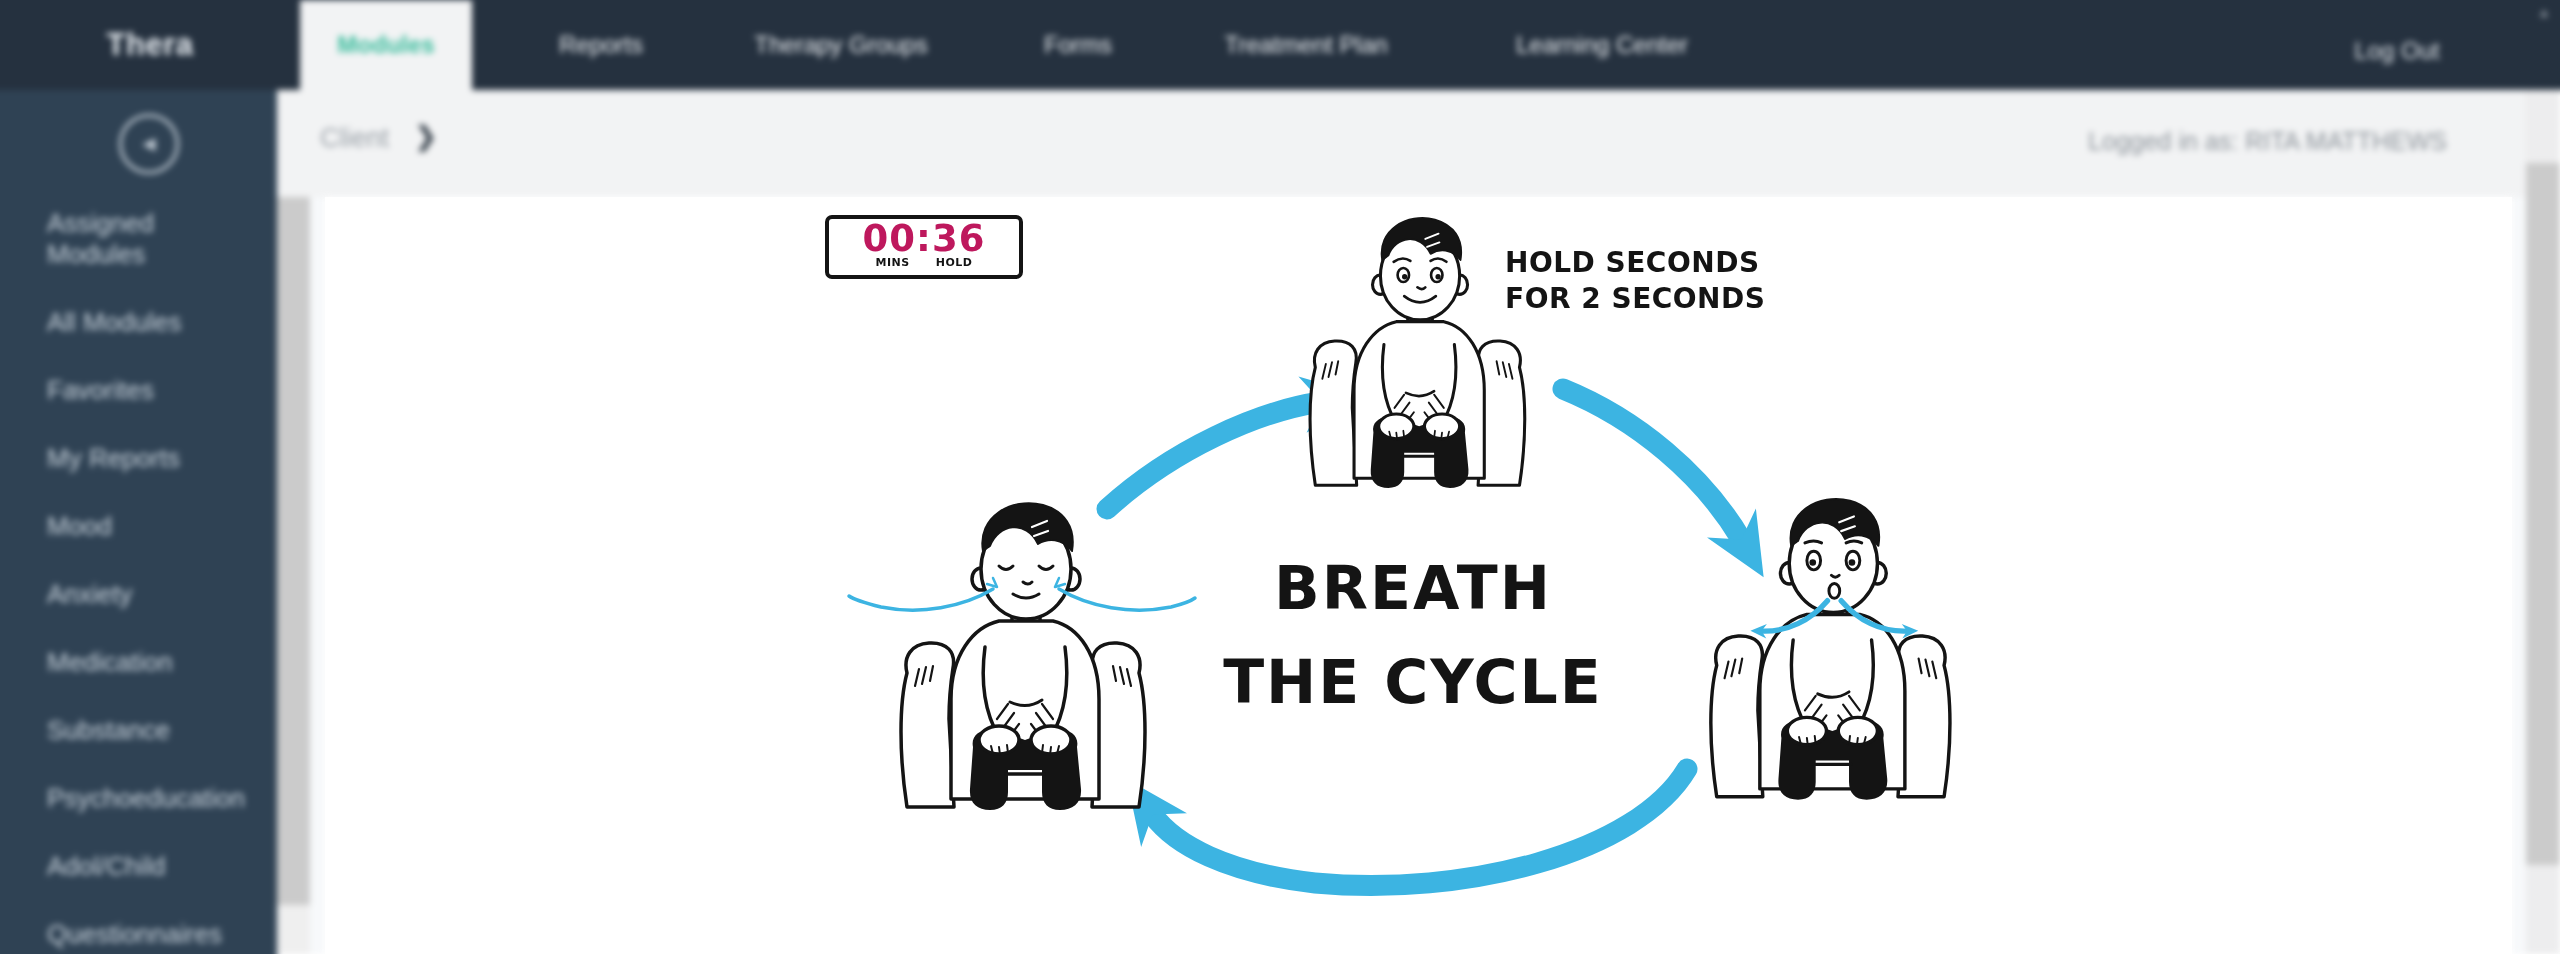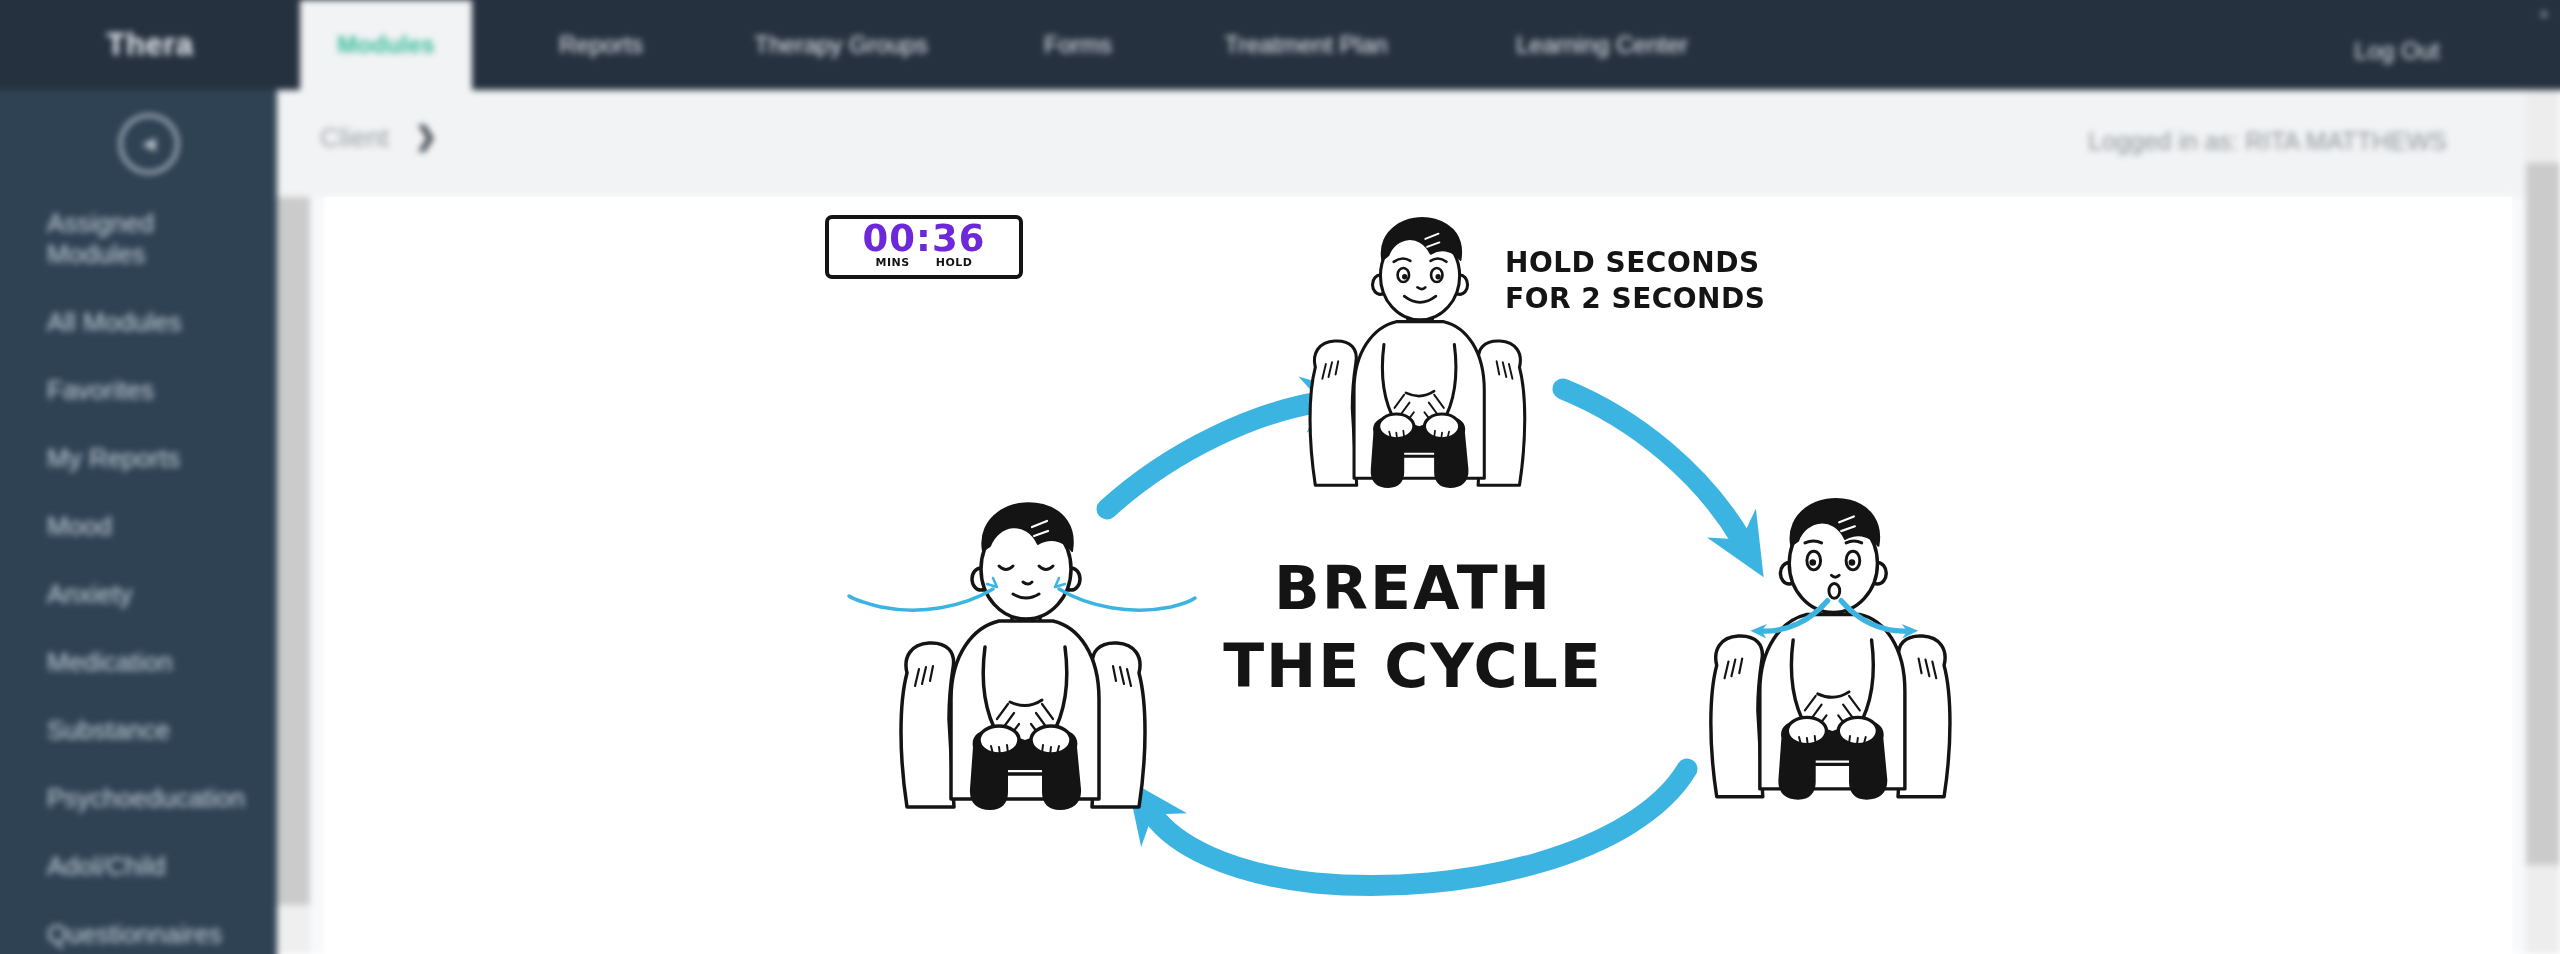--- a/index.html
+++ b/index.html
@@ -41,33 +41,33 @@
   .page-scroll-thumb{position:absolute;left:0;top:73px;width:34px;height:702px;background:#cbcbcb;}
   .scroll-up-arrow{position:absolute;left:2534px;top:2px;width:20px;height:20px;color:#9aa3ab;font-size:15px;
                    display:flex;align-items:center;justify-content:center;}
 
   
   .panel{position:absolute;left:325px;top:197px;width:2187px;height:757px;background:#fff;z-index:5;overflow:hidden;}
   .scene{position:absolute;left:0;top:0;}
 
   .timer{position:absolute;left:500px;top:18px;width:190px;height:56px;border:4px solid #141414;
          border-radius:7px;background:#fff;text-align:center;}
-  .timer-value{font-size:37px;font-weight:700;color:#6d28d9;letter-spacing:1px;line-height:40px;
+  .timer-value{font-size:37px;font-weight:700;color:#be185d;letter-spacing:1px;line-height:40px;
                font-family:"DejaVu Sans",sans-serif;}
   .timer-labels{display:flex;justify-content:center;gap:26px;margin-top:-3px;}
   .timer-labels span{font-size:11px;font-weight:700;color:#141414;letter-spacing:.5px;
                      font-family:"DejaVu Sans",sans-serif;}
 
   .hold-text{position:absolute;left:1180px;top:48px;font-family:"DejaVu Sans",sans-serif;
              font-size:28px;font-weight:800;color:#141414;line-height:36px;letter-spacing:.5px;}
 
   .repeat-text{position:absolute;left:838px;top:356px;width:500px;text-align:center;
                font-family:"DejaVu Sans",sans-serif;color:#141414;font-weight:800;}
   .repeat-line1{font-size:60px;letter-spacing:2px;}
-  .repeat-line2{font-size:60px;letter-spacing:2px;margin-top:8px;}
+  .repeat-line2{font-size:60px;letter-spacing:2px;margin-top:24px;}
 </style>
 </head>
 <body>
 
 <div class="stage">
 
   <div class="chrome">
 
     <div class="navbar">
       <div class="brand">Thera</div>

